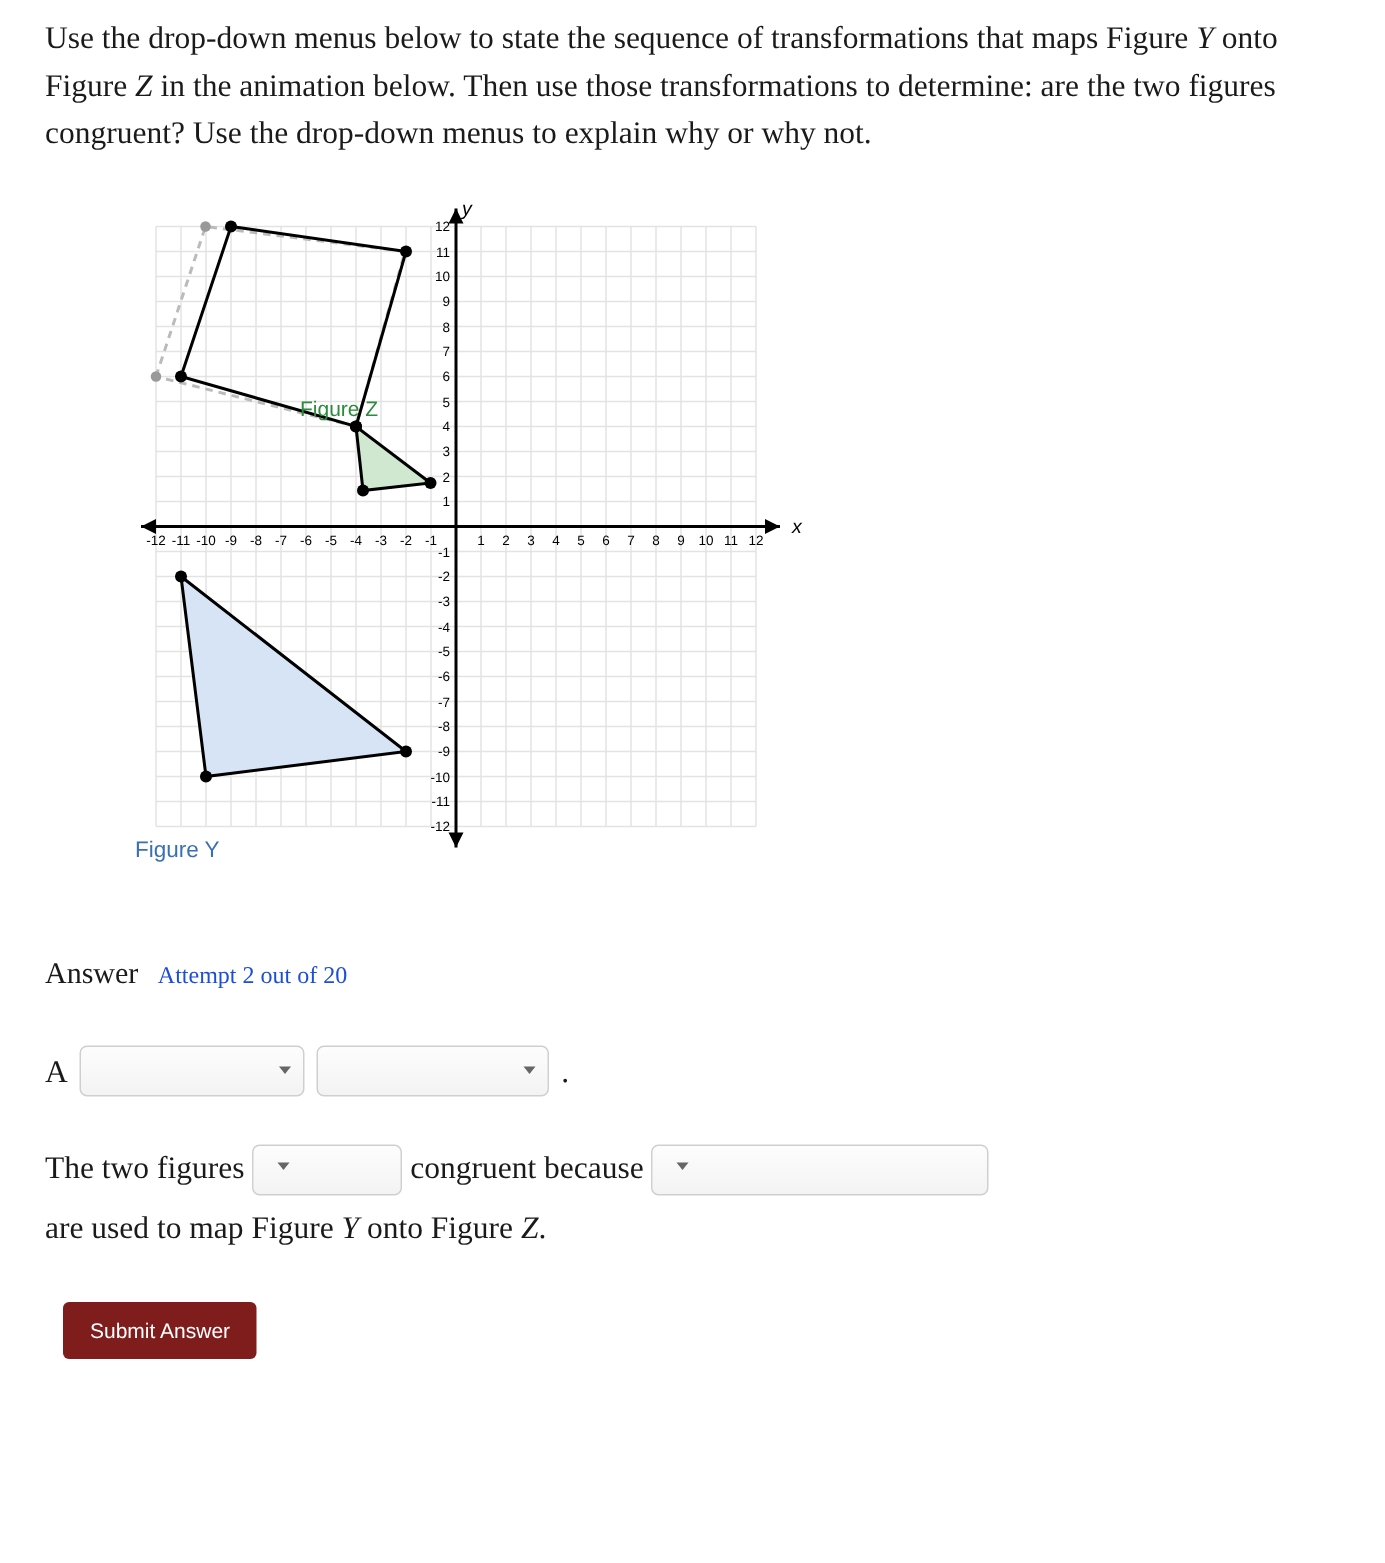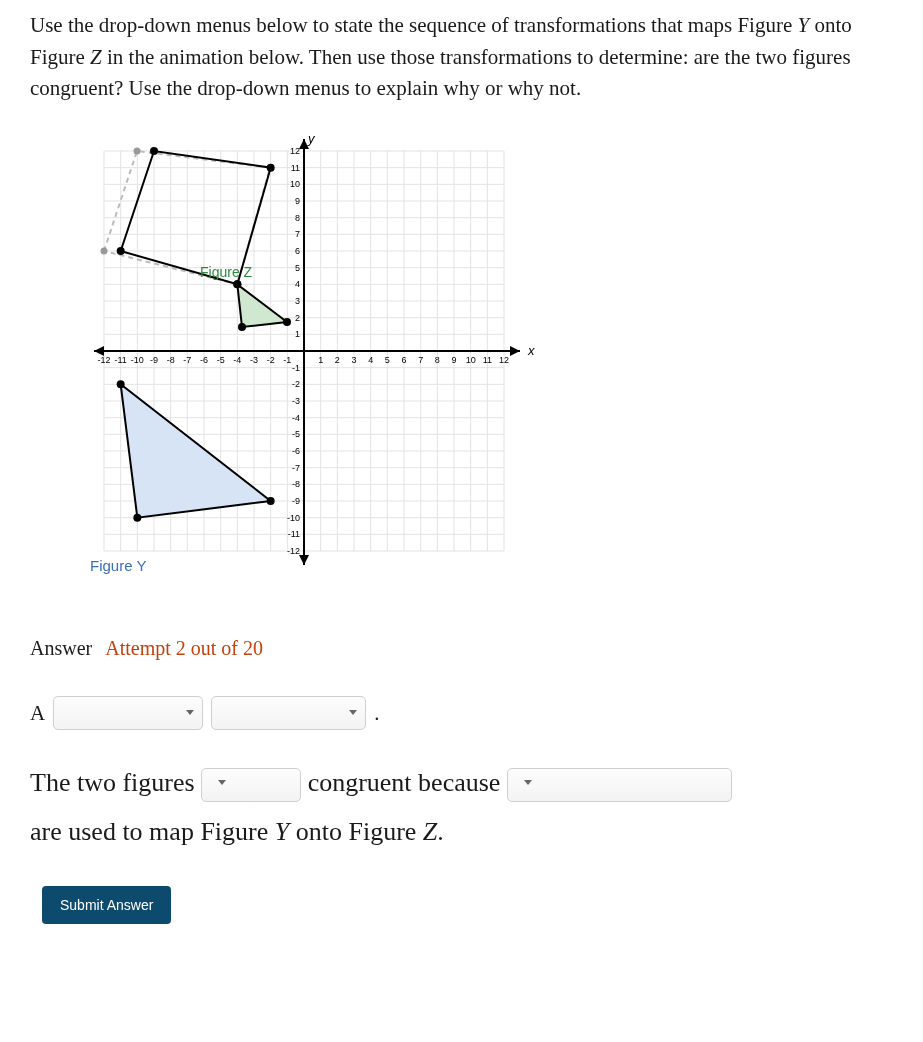--- a/index.html
+++ b/index.html
@@ -20,32 +20,32 @@
   }
   .italic-var { font-style: italic; font-family: 'Times New Roman', serif; }
   .graph-wrap {
     margin: 0 0 40px 60px;
   }
   .answer-header {
     font-size: 20px;
     margin-bottom: 30px;
   }
   .answer-header .bold { font-weight: normal; }
-  .answer-header .attempt { font-size: 20px; color: #c2410c; margin-left: 8px; }
+  .answer-header .attempt { font-size: 16px; color: #1d4ed8; margin-left: 8px; }
   .answer-line {
     font-size: 21px;
     line-height: 2.2;
     margin-bottom: 22px;
     display: flex;
     flex-wrap: wrap;
     align-items: center;
     gap: 6px 8px;
   }
   .answer-line2 {
-    font-size: 26px;
+    font-size: 21px;
     line-height: 1.9;
     margin-bottom: 30px;
   }
   .dropdown {
     display: inline-flex;
     align-items: center;
     justify-content: flex-end;
     height: 34px;
     border: 1px solid #cfcfcf;
     border-radius: 5px;
@@ -63,21 +63,21 @@
     border-right: 4px solid transparent;
     border-top: 5px solid #666;
     margin-left: 6px;
   }
   .dd-w1 { width: 150px; }
   .dd-w2 { width: 155px; }
   .dd-w3 { width: 100px; }
   .dd-w4 { width: 225px; }
   .submit-btn {
     display: inline-block;
-    background: #0c4a6e;
+    background: #7f1d1d;
     color: #fff;
     font-family: -apple-system, Arial, sans-serif;
     font-size: 14px;
     padding: 11px 18px;
     border-radius: 4px;
     border: none;
     cursor: pointer;
     margin-left: 12px;
   }
   .inline-block { display:inline-block; vertical-align: middle; }

